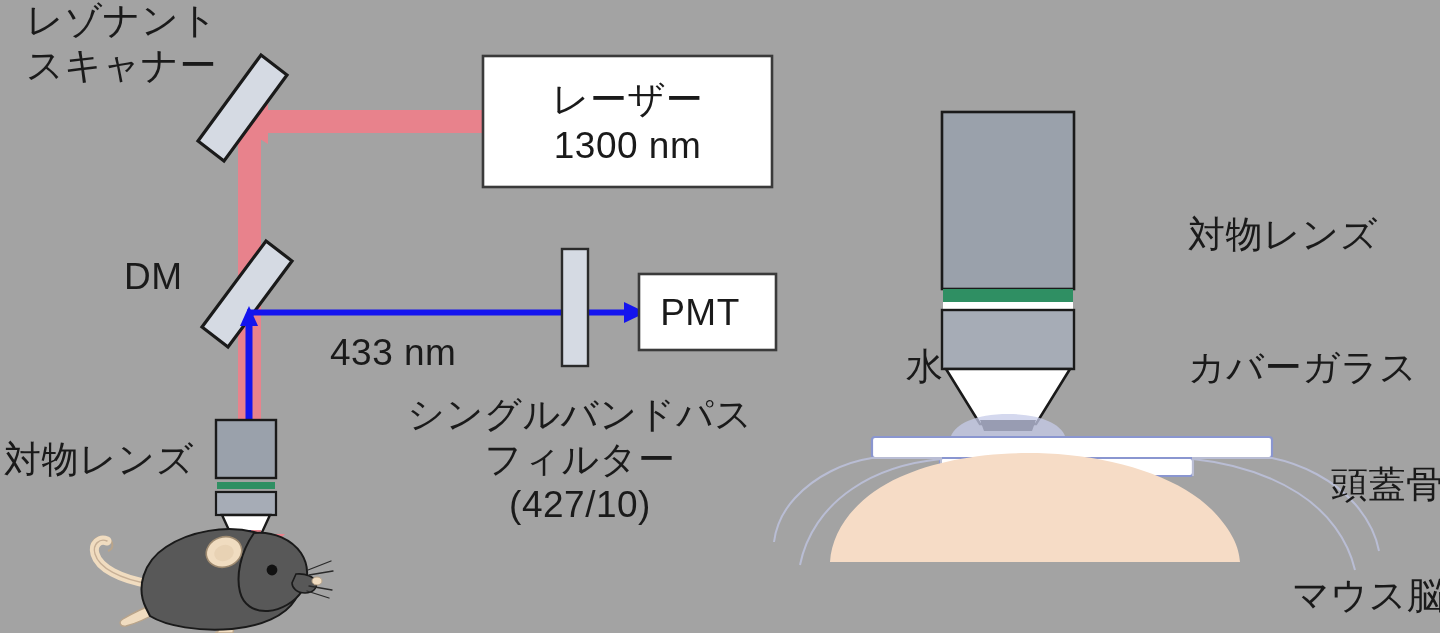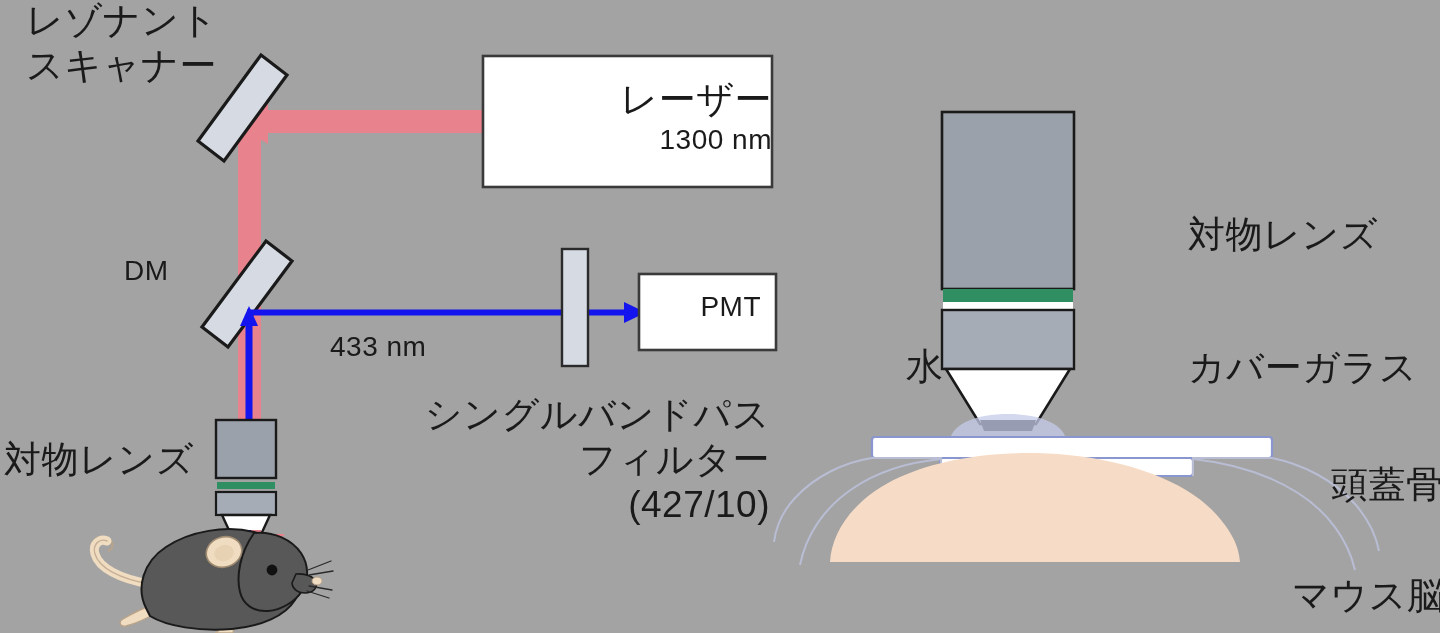--- a/index.html
+++ b/index.html
@@ -25,22 +25,22 @@
   .lbl {
     position: absolute;
     color: #1a1a1a;
     font-family: "Liberation Sans", "DejaVu Sans", sans-serif;
     font-weight: 400;
     white-space: pre;
     line-height: 1.22;
     letter-spacing: 0.5px;
   }
   .lbl-jp { font-size: 37px; }
-  .lbl-en { font-size: 28px; }
-  .center { text-align: right; }
+  .lbl-en { font-size: 37px; }
+  .center { text-align: center; }
 </style>
 </head>
 <body>
 
 <div id="figure">
 
   <svg width="1440" height="633" viewBox="0 0 1440 633">
     <defs>
       <clipPath id="clipAll">
           <rect x="0" y="0" width="1440" height="633"></rect>

